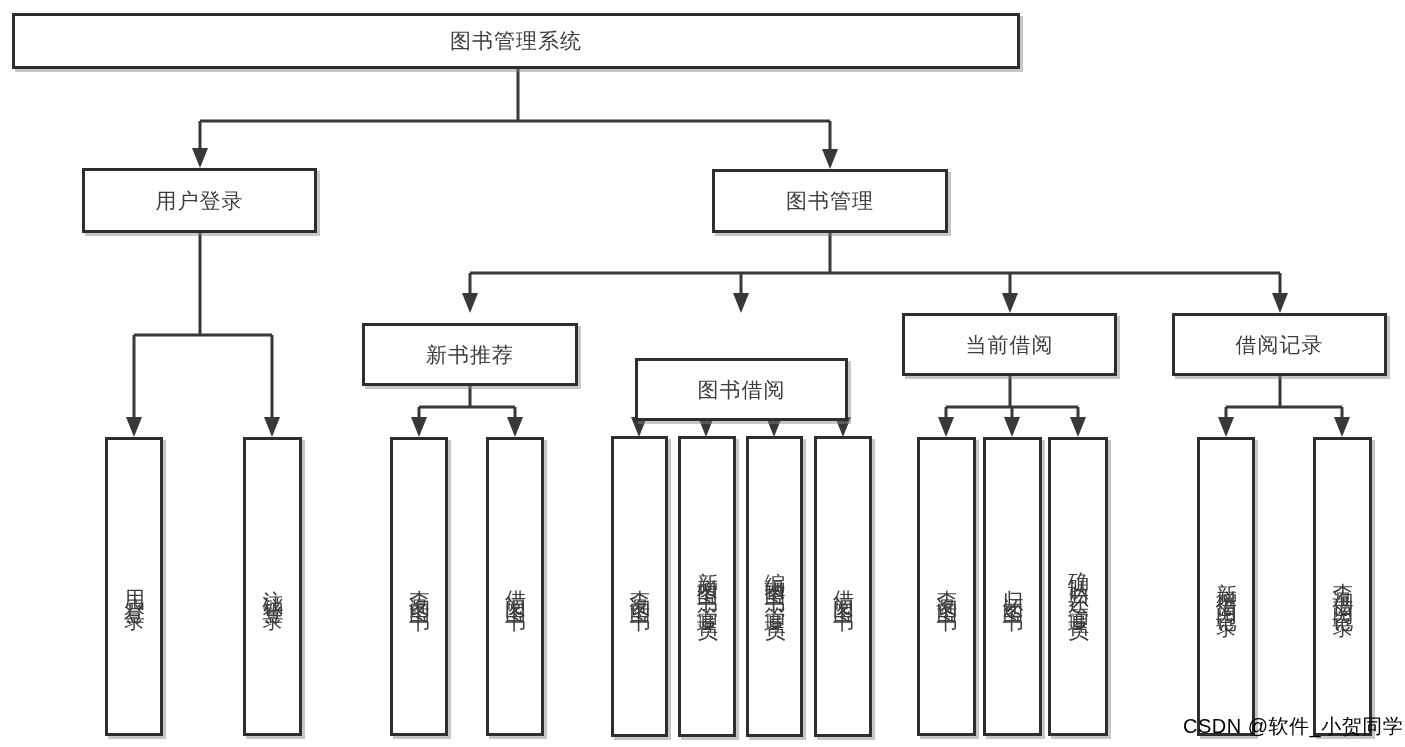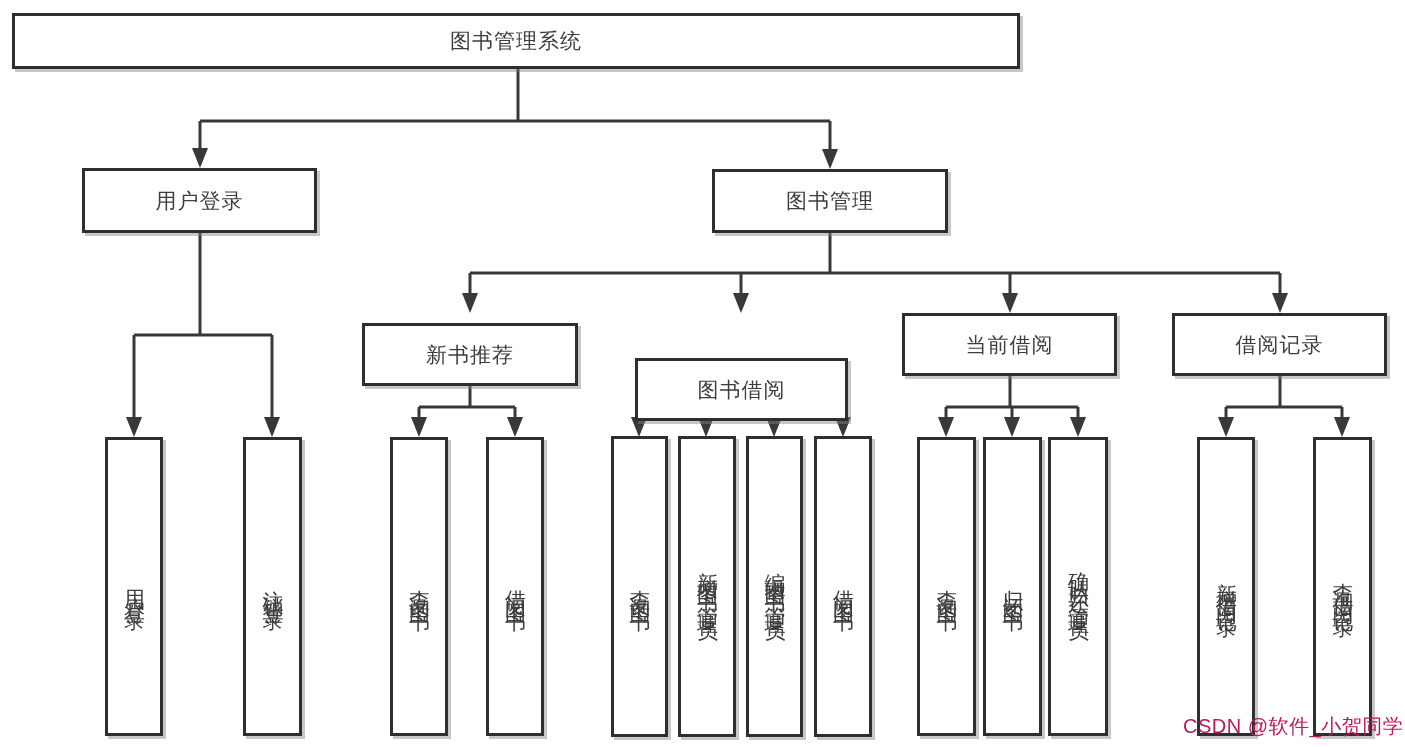--- a/index.html
+++ b/index.html
@@ -35,21 +35,21 @@
     letter-spacing: 7px;
     line-height: 1;
     white-space: nowrap;
   }
   .watermark {
     position: absolute;
     left: 1183px;
     top: 713px;
     width: 212px;
     font-size: 20px;
-    color: #be185d;
+    color: #000000;
     letter-spacing: 0.5px;
     z-index: 3;
     white-space: nowrap;
   }
 </style>
 </head>
 <body>
 
 <div id="canvas">
 

